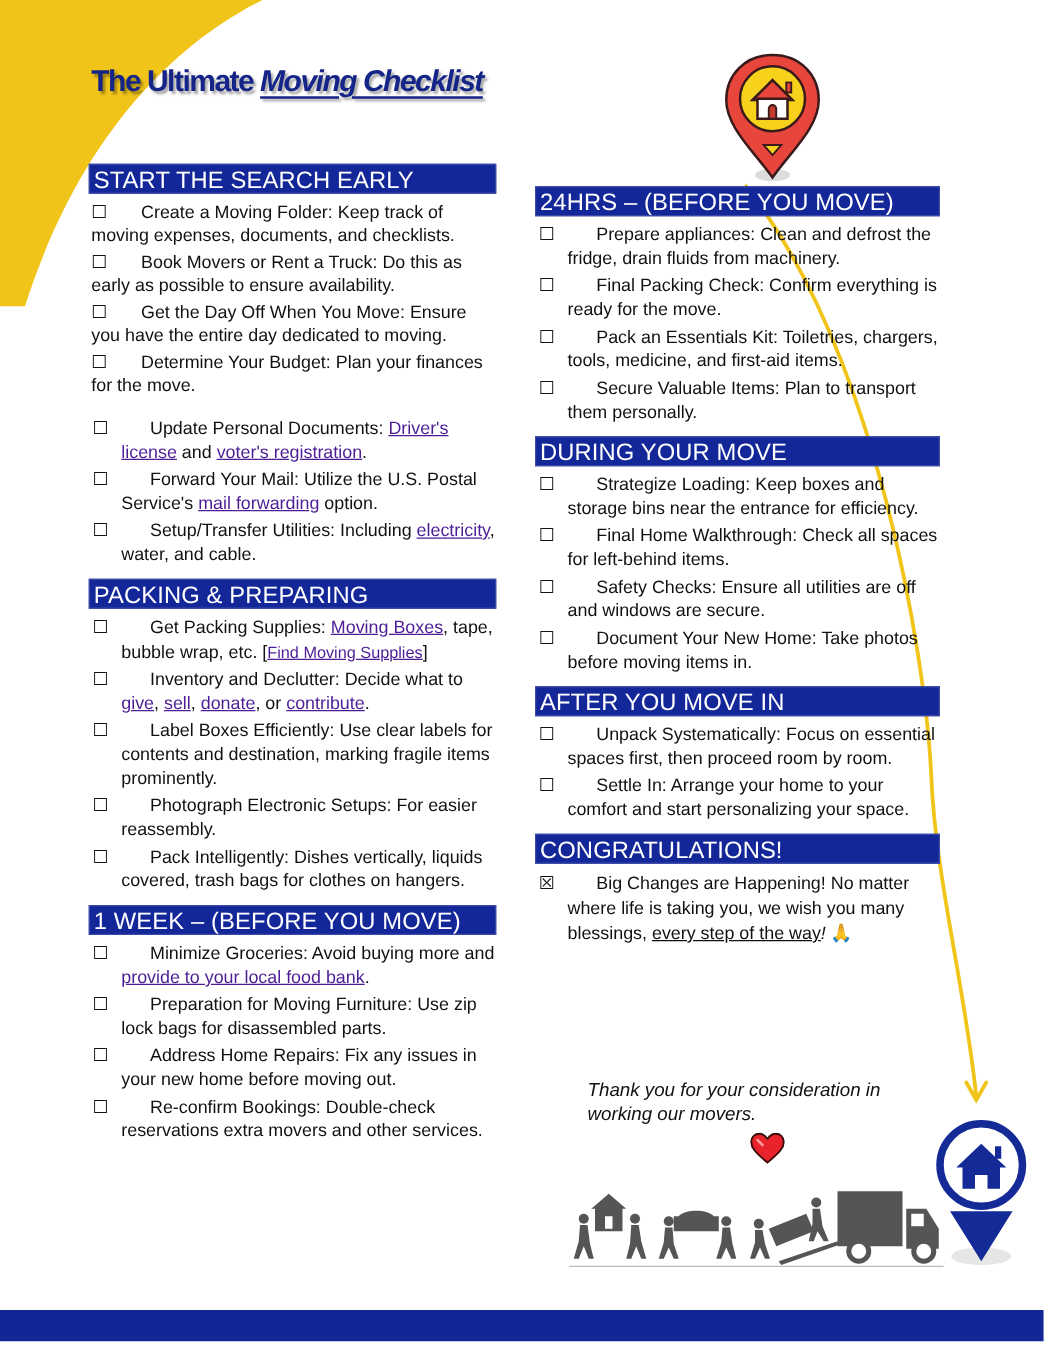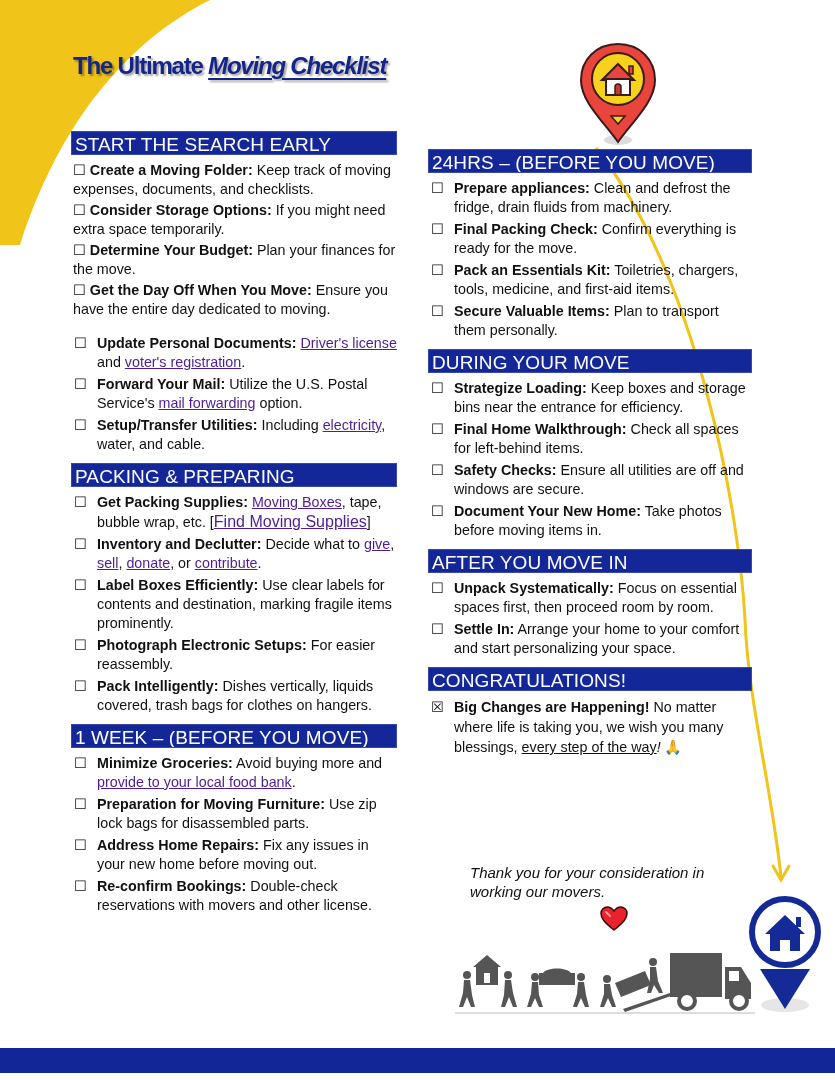--- a/index.html
+++ b/index.html
@@ -17,25 +17,25 @@
   .col { position: absolute; width: 326px; }
   .col-left { left: 71px; top: 131px; }
   .col-right { left: 428px; top: 149px; width: 324px; }
 
   .section { margin-bottom: 9px; }
   .sec-head { background: #132799; color: #fff; font-size: 19px; font-weight: normal; height: 24px; line-height: 25px;
               padding-left: 3px; letter-spacing: 0.1px; border: 1px solid #3a49a8; white-space: nowrap; overflow: hidden; }
   .items { padding-top: 6px; }
   .item { font-size: 14.3px; line-height: 19px; position: relative; padding-left: 26px; margin-bottom: 3px; }
   .item .cb { position: absolute; left: 3px; top: 0; font-size: 14.3px; }
-  .item b { font-weight: bold; }
+  .item b { font-weight: normal; margin-left: 23px; }
   .flow .item { padding-left: 2px; margin-bottom: 2px; }
   .flow .item .cb { position: static; margin-right: 4px; }
   a, .lnk { color: #4c1d95; text-decoration: underline; }
-  .small { font-size: 16px; }
+  .small { font-size: 13px; }
   .plainu { text-decoration: underline; color: #111; }
 
   .thanks { position: absolute; left: 470px; top: 863px; width: 290px; text-align: left; font-style: italic; font-size: 15px; line-height: 19px; color: #111; }
   .heart { position: absolute; left: 600px; top: 906px; width: 28px; height: 26px; }
   .movers { position: absolute; left: 455px; top: 945px; width: 300px; height: 70px; }
   .pin-bottom { position: absolute; left: 745px; top: 895px; width: 80px; height: 120px; }
   .footer-band { position: absolute; left: 0; top: 1048px; width: 835px; height: 25px; background: #122696; }
 </style>
 </head>
 <body>
@@ -60,23 +60,23 @@
   <path d="M37 55 L37 47 A3 3 0 0 1 43 47 L43 55 Z" fill="#c43b2f" stroke="#3a1a1a" stroke-width="1.5"></path>
   <path d="M33 76 L47 76 L40 84 Z" fill="#f7d21c" stroke="#3a1a1a" stroke-width="1.5"></path>
 </svg>
 
 <div class="col col-left">
 
   <div class="section">
     <div class="sec-head">START THE SEARCH EARLY</div>
     <div class="items flow">
       <div class="item"><span class="cb">☐</span><b>Create a Moving Folder:</b><span> Keep track of moving expenses, documents, and checklists.</span></div>
-      <div class="item"><span class="cb">☐</span><b>Consider Storage Options:</b><span> If you might need extra space temporarily.</span></div>
+      <div class="item"><span class="cb">☐</span><b>Book Movers or Rent a Truck:</b><span> Do this as early as possible to ensure availability.</span></div>
+      <div class="item"><span class="cb">☐</span><b>Get the Day Off When You Move:</b><span> Ensure you have the entire day dedicated to moving.</span></div>
       <div class="item"><span class="cb">☐</span><b>Determine Your Budget:</b><span> Plan your finances for the move.</span></div>
-      <div class="item"><span class="cb">☐</span><b>Get the Day Off When You Move:</b><span> Ensure you have the entire day dedicated to moving.</span></div>
     </div>
   </div>
 
   <div class="section">
     <div class="items">
       <div class="item"><span class="cb">☐</span><b>Update Personal Documents:</b> <a>Driver's license</a><span> and </span><a>voter's registration</a><span>.</span></div>
       <div class="item"><span class="cb">☐</span><b>Forward Your Mail:</b><span> Utilize the U.S. Postal Service's </span><a>mail forwarding</a><span> option.</span></div>
       <div class="item"><span class="cb">☐</span><b>Setup/Transfer Utilities:</b><span> Including </span><a>electricity</a><span>, water, and cable.</span></div>
     </div>
   </div>
@@ -91,21 +91,21 @@
       <div class="item"><span class="cb">☐</span><b>Pack Intelligently:</b><span> Dishes vertically, liquids covered, trash bags for clothes on hangers.</span></div>
     </div>
   </div>
 
   <div class="section">
     <div class="sec-head">1 WEEK – (BEFORE YOU MOVE)</div>
     <div class="items">
       <div class="item"><span class="cb">☐</span><b>Minimize Groceries:</b><span> Avoid buying more and </span><a>provide to your local food bank</a><span>.</span></div>
       <div class="item"><span class="cb">☐</span><b>Preparation for Moving Furniture:</b><span> Use zip lock bags for disassembled parts.</span></div>
       <div class="item"><span class="cb">☐</span><b>Address Home Repairs:</b><span> Fix any issues in your new home before moving out.</span></div>
-      <div class="item"><span class="cb">☐</span><b>Re-confirm Bookings:</b><span> Double-check reservations with movers and other license.</span></div>
+      <div class="item"><span class="cb">☐</span><b>Re-confirm Bookings:</b><span> Double-check reservations extra movers and other services.</span></div>
     </div>
   </div>
 </div>
 
 <div class="col col-right">
 
   <div class="section">
     <div class="sec-head">24HRS – (BEFORE YOU MOVE)</div>
     <div class="items">
       <div class="item"><span class="cb">☐</span><b>Prepare appliances:</b><span> Clean and defrost the fridge, drain fluids from machinery.</span></div>

